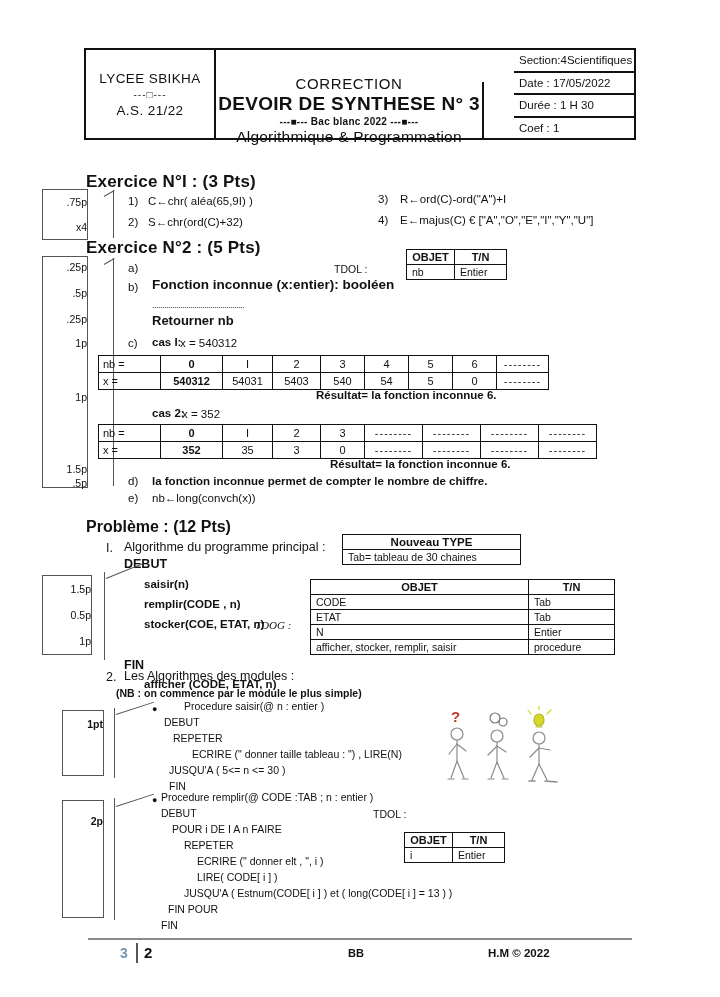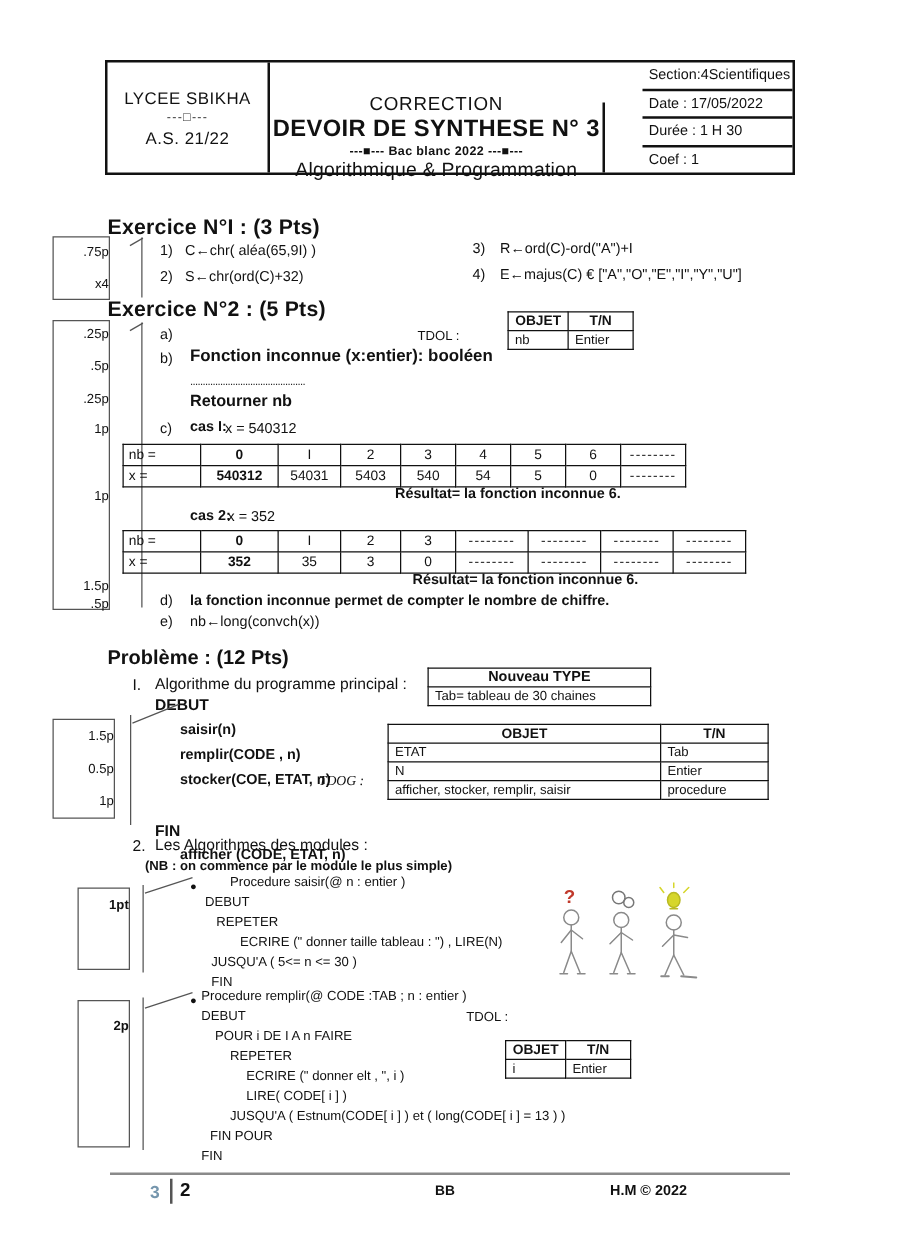--- a/index.html
+++ b/index.html
@@ -276,20 +276,24 @@
 </tbody>
   </table>
 
 <table class="objtable" id="tdo-main-table" style="left:310px; top:579px;">
   <tbody>
       <tr>
     <th style="width:218px;">OBJET</th>
     <th style="width:86px;">T/N</th>
   </tr>
   <tr>
+    <td>CODE</td>
+    <td>Tab</td>
+  </tr>
+  <tr>
     <td>ETAT</td>
     <td>Tab</td>
   </tr>
   <tr>
     <td>N</td>
     <td>Entier</td>
   </tr>
   <tr>
     <td>afficher, stocker, remplir, saisir</td>
     <td>procedure</td>

